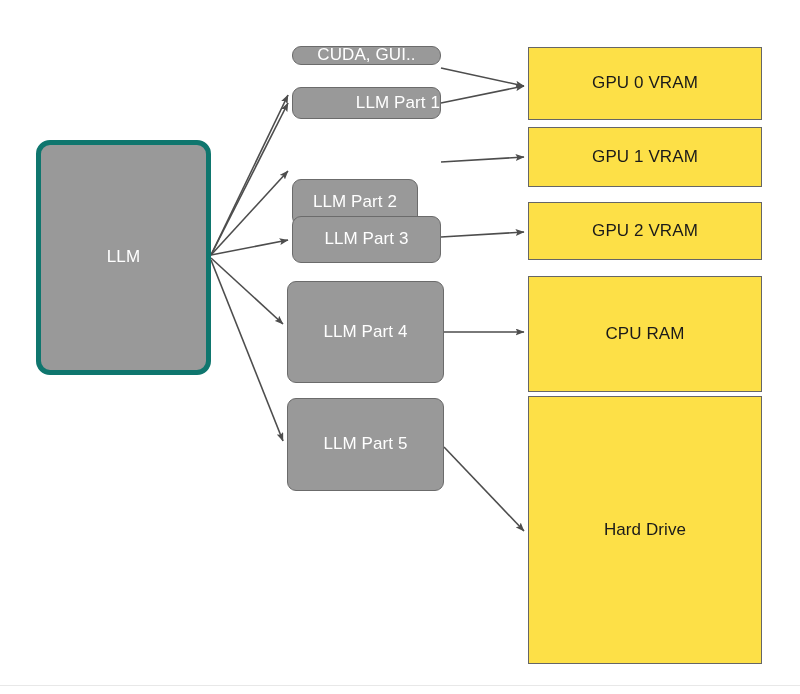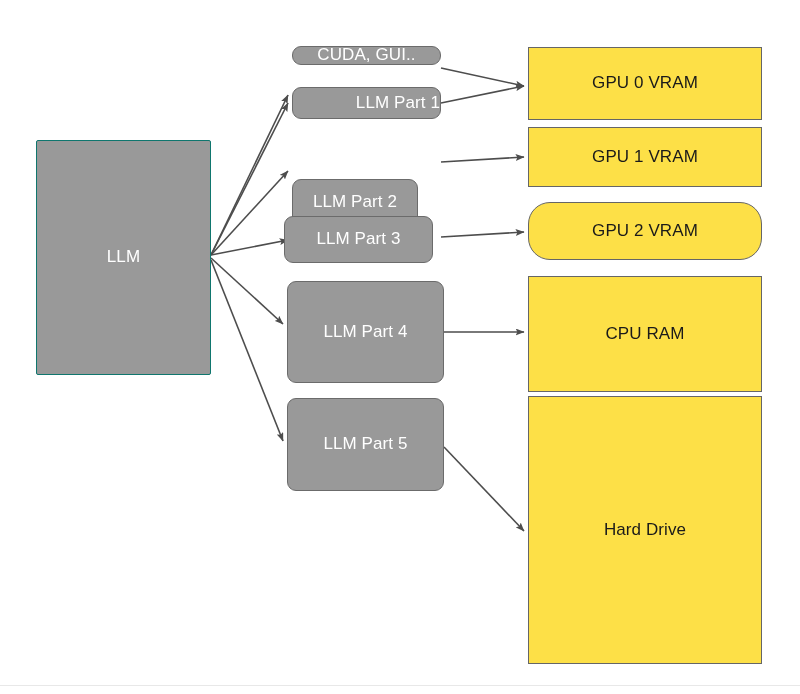--- a/index.html
+++ b/index.html
@@ -32,22 +32,22 @@
     align-items: center;
     justify-content: center;
     text-align: center;
     font-size: 17px;
     line-height: 1.2;
     letter-spacing: 0.1px;
   }
   
   .node.source {
     background: #999999;
-    border: 1px solid #0f766e;
-    border-radius: 2px;
+    border: 5px solid #0f766e;
+    border-radius: 14px;
     color: #ffffff;
   }
   
   .node.part {
     background: #999999;
     border: 1px solid #6b6b6b;
     border-radius: 9px;
     color: #ffffff;
   }
   
@@ -103,36 +103,36 @@
   <div id="nodes-group">
       <div class="node part" style="left: 292px; top: 46px; width: 149px; height: 19px;">
         <span class="node-label">CUDA, GUI..</span>
       </div>
       <div class="node part" style="left: 292px; top: 87px; width: 149px; height: 32px; justify-content: flex-end;">
         <span class="node-label">LLM Part 1</span>
       </div>
       <div class="node part" style="left: 292px; top: 143px; width: 126px; height: 47px; margin-top: 36px;">
         <span class="node-label">LLM Part 2</span>
       </div>
-      <div class="node part" style="left: 284px; top: 216px; width: 149px; height: 47px;">
+      <div class="node part" style="left: 292px; top: 216px; width: 149px; height: 47px;">
         <span class="node-label">LLM Part 3</span>
       </div>
       <div class="node part" style="left: 287px; top: 281px; width: 157px; height: 102px; text-align: right;">
         <span class="node-label">LLM Part 4</span>
       </div>
       <div class="node part" style="left: 287px; top: 398px; width: 157px; height: 93px; align-items: center;">
         <span class="node-label">LLM Part 5</span>
       </div>
       <div class="node storage" style="left: 528px; top: 47px; width: 234px; height: 73px;">
         <span class="node-label">GPU 0 VRAM</span>
       </div>
       <div class="node storage" style="left: 528px; top: 127px; width: 234px; height: 60px;">
         <span class="node-label">GPU 1 VRAM</span>
       </div>
-      <div class="node storage" style="left: 528px; top: 202px; width: 234px; height: 58px; border-radius: 22px;">
+      <div class="node storage" style="left: 528px; top: 202px; width: 234px; height: 58px;">
         <span class="node-label">GPU 2 VRAM</span>
       </div>
       <div class="node storage" style="left: 528px; top: 276px; width: 234px; height: 116px;">
         <span class="node-label">CPU RAM</span>
       </div>
       <div class="node storage" style="left: 528px; top: 396px; width: 234px; height: 268px;">
         <span class="node-label">Hard Drive</span>
       </div>
     </div>
 

